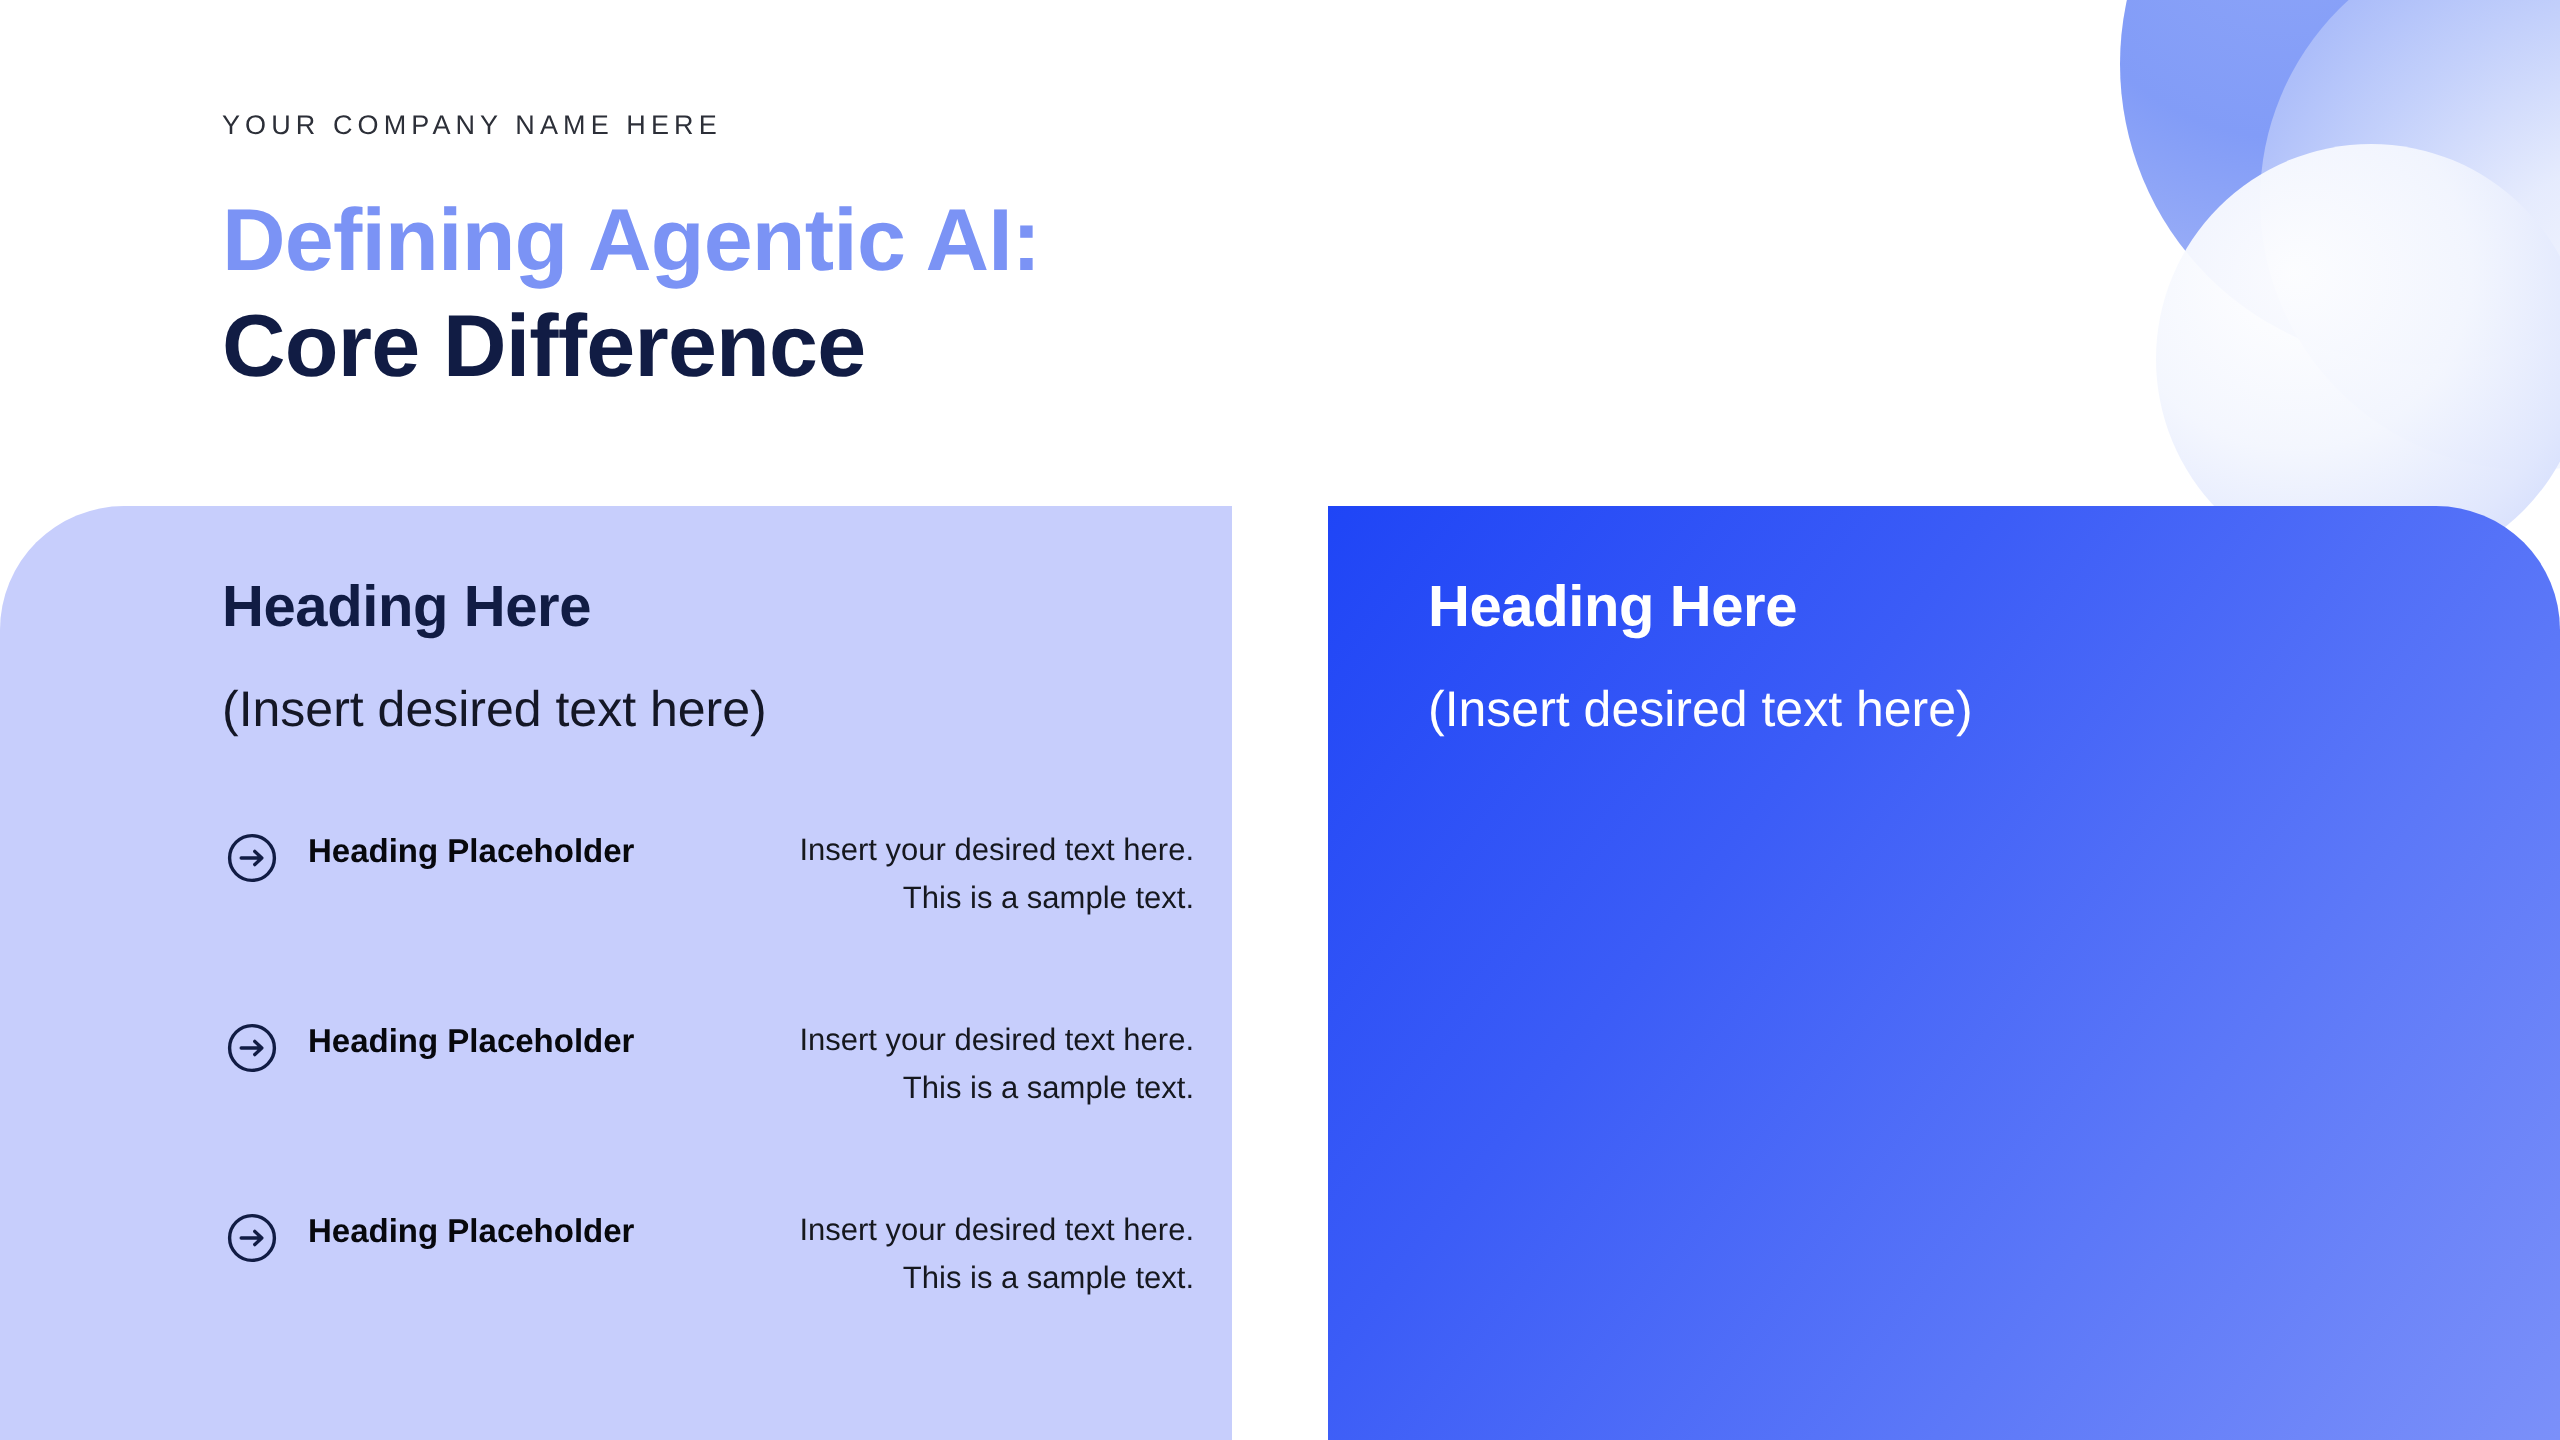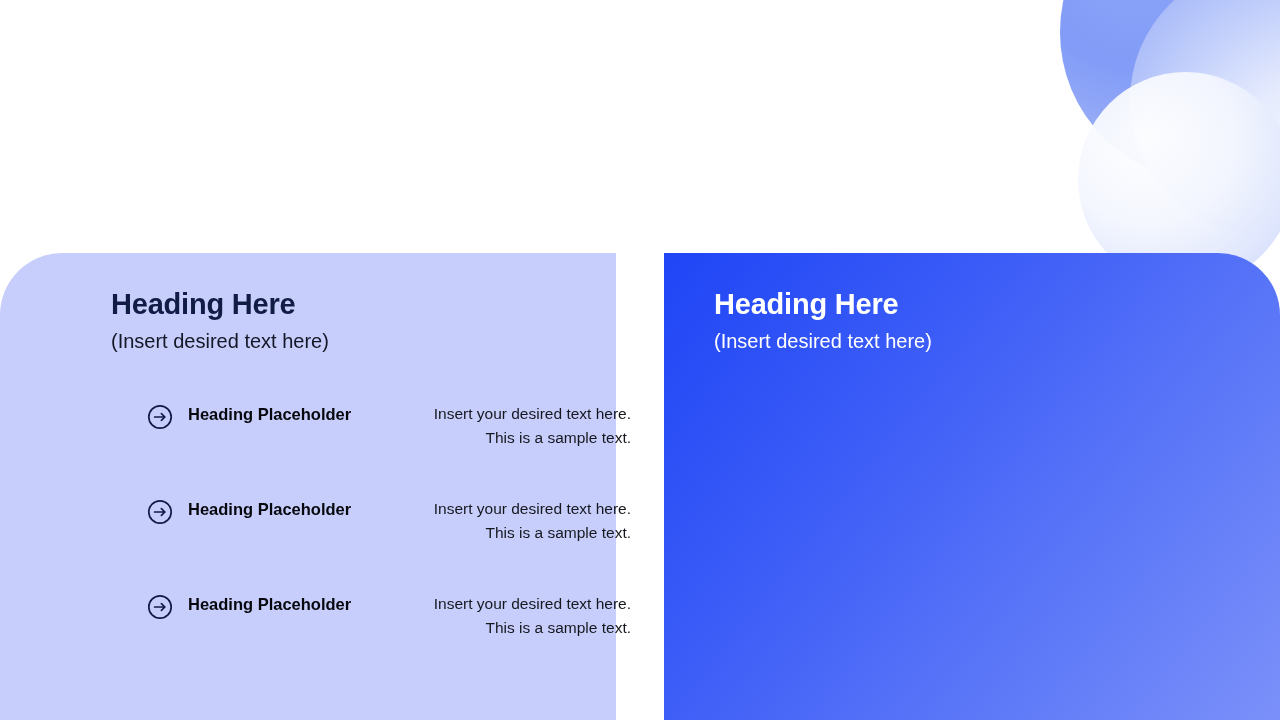--- a/index.html
+++ b/index.html
@@ -140,36 +140,35 @@
   .panel-right .panel-head { left: 50px; }
 
   .panel-title {
     font-size: 29px;
     font-weight: bold;
     letter-spacing: -0.2px;
     line-height: 1.1;
     margin: 0;
   }
   .panel-sub {
-    font-size: 20px;
+    font-size: 25px;
     font-weight: 400;
     line-height: 1.35;
-    margin-top: 7px;
+    margin-top: 18px;
   }
   .panel-left .panel-title { color: #111c44; }
   .panel-left .panel-sub   { color: #141726; }
   .panel-right .panel-title { color: #ffffff; }
   .panel-right .panel-sub   { color: #ffffff; }
 
   
   .rows {
     position: absolute;
-    top: 149px;
+    top: 161px;
     width: 100%;
-    margin-left: 34px;
   }
   .row {
     position: relative;
     height: 95px;
   }
   .panel-left .row { padding-left: 112px; }
   .panel-right .row { padding-left: 51px; }
 
   .row-icon {
     position: absolute;
@@ -207,20 +206,27 @@
 <body>
 
 <div class="slide">
 
   <div class="decor">
     <div class="blob blob-a"></div>
     <div class="blob blob-b"></div>
     <div class="blob blob-c"></div>
   </div>
 
+  <div class="header">
+    <div class="eyebrow">YOUR COMPANY NAME HERE</div>
+    <div class="title">
+      <span class="title-line1">Defining Agentic AI:</span>
+      <span class="title-line2">Core Difference</span>
+    </div>
+  </div>
 
   <div class="panels">
 
     <div class="panel panel-left">
       <div class="panel-inner">
         <div class="panel-head">
           <div class="panel-title">Heading Here</div>
           <div class="panel-sub">(Insert desired text here)</div>
         </div>
 

